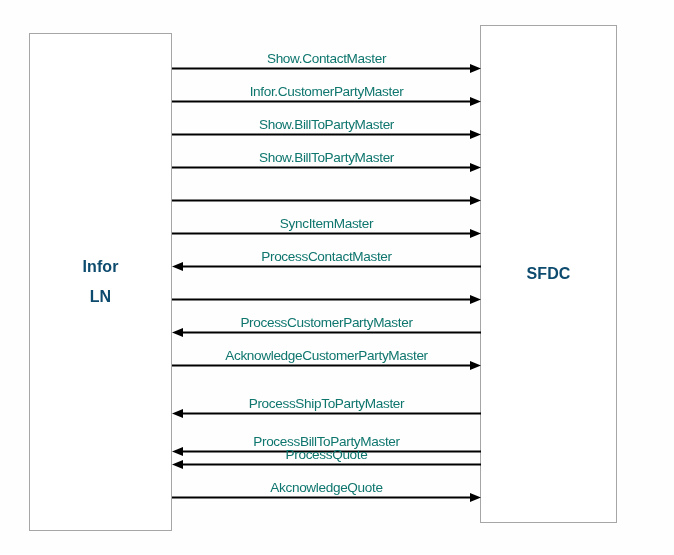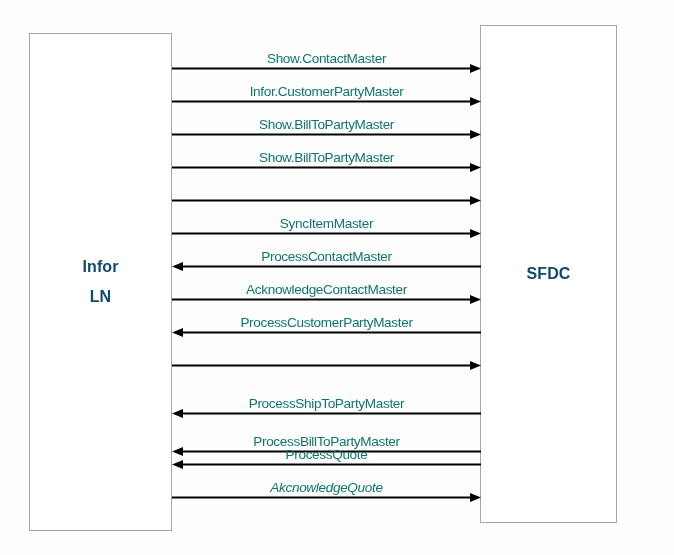--- a/index.html
+++ b/index.html
@@ -147,34 +147,34 @@
         </svg>
       </div>
       <div class="message" style="top: 239px;">
         <div class="msg-label">ProcessContactMaster</div>
         <svg class="msg-arrow" width="309" height="11" viewBox="0 0 309 11">
           <line x1="11" x2="309" y1="5.5" y2="5.5"></line>
           <polygon points="0,5.5 11,0.9000000000000004 11,10.1"></polygon>
         </svg>
       </div>
       <div class="message" style="top: 272px;">
-        <div class="msg-label">AcknowledgeContactMaster</div>
         <svg class="msg-arrow" width="309" height="11" viewBox="0 0 309 11">
           <line x1="0" x2="298" y1="5.5" y2="5.5"></line>
           <polygon points="309,5.5 298,0.9000000000000004 298,10.1"></polygon>
         </svg>
       </div>
       <div class="message" style="top: 305px;">
         <div class="msg-label">ProcessCustomerPartyMaster</div>
         <svg class="msg-arrow" width="309" height="11" viewBox="0 0 309 11">
           <line x1="11" x2="309" y1="5.5" y2="5.5"></line>
           <polygon points="0,5.5 11,0.9000000000000004 11,10.1"></polygon>
         </svg>
       </div>
       <div class="message" style="top: 338px;">
+        <div class="msg-label">AcknowledgeCustomerPartyMaster</div>
         <svg class="msg-arrow" width="309" height="11" viewBox="0 0 309 11">
           <line x1="0" x2="298" y1="5.5" y2="5.5"></line>
           <polygon points="309,5.5 298,0.9000000000000004 298,10.1"></polygon>
         </svg>
       </div>
       <div class="message" style="top: 386px;">
         <div class="msg-label">ProcessShipToPartyMaster</div>
         <svg class="msg-arrow" width="309" height="11" viewBox="0 0 309 11">
           <line x1="11" x2="309" y1="5.5" y2="5.5"></line>
           <polygon points="0,5.5 11,0.9000000000000004 11,10.1"></polygon>
@@ -187,21 +187,21 @@
           <polygon points="0,5.5 11,0.9000000000000004 11,10.1"></polygon>
         </svg>
       </div>
       <div class="message" style="top: 437px;">
         <div class="msg-label">ProcessQuote</div>
         <svg class="msg-arrow" width="309" height="11" viewBox="0 0 309 11">
           <line x1="11" x2="309" y1="5.5" y2="5.5"></line>
           <polygon points="0,5.5 11,0.9000000000000004 11,10.1"></polygon>
         </svg>
       </div>
-      <div class="message" style="top: 470px; font-style: italic;">
+      <div class="message" style="top: 470px;">
         <div class="msg-label">AkcnowledgeQuote</div>
         <svg class="msg-arrow" width="309" height="11" viewBox="0 0 309 11">
           <line x1="0" x2="298" y1="5.5" y2="5.5"></line>
           <polygon points="309,5.5 298,0.9000000000000004 298,10.1"></polygon>
         </svg>
       </div>
     </div>
 
 </div>
 

